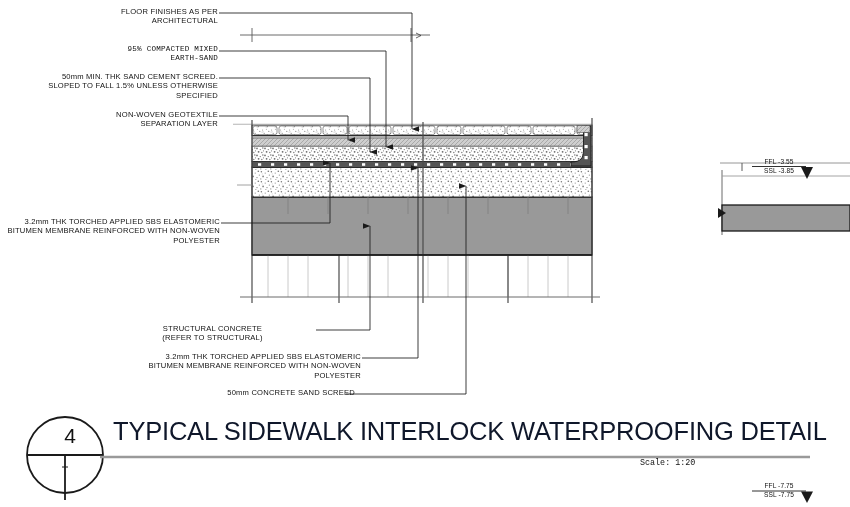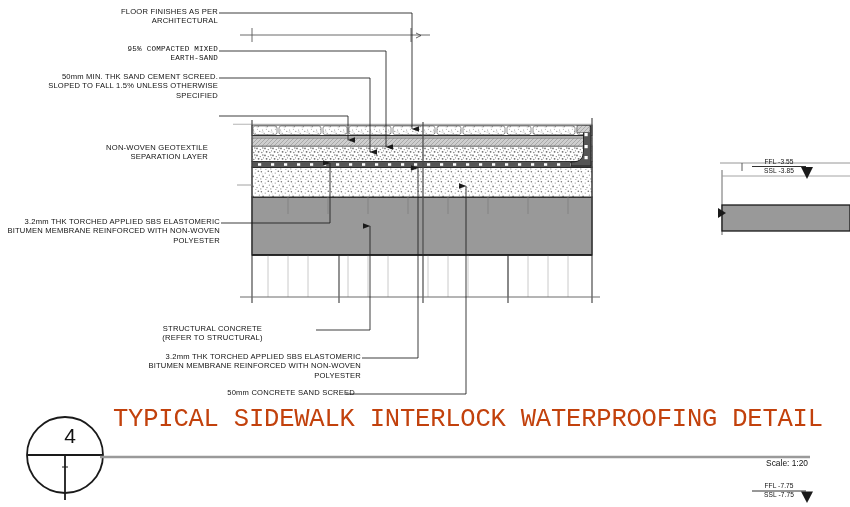--- a/index.html
+++ b/index.html
@@ -4,25 +4,25 @@
 <style>
   html,body{margin:0;padding:0;background:#ffffff;}
   body{width:850px;height:507px;position:relative;overflow:hidden;
        font-family:"Liberation Sans","DejaVu Sans",sans-serif;color:#000;}
   #stage{position:absolute;left:0;top:0;width:850px;height:421px;}
   .svgroot{position:absolute;left:0;top:0;}
   .note{position:absolute;font-size:7.6px;line-height:9.4px;letter-spacing:0.2px;
         text-align:right;color:#111;white-space:pre-line;}
   .lvl{position:absolute;font-size:6.6px;line-height:8px;letter-spacing:0.1px;
        text-align:center;color:#111;}
-  #title-text{position:absolute;left:113px;top:405px;width:700px;
-     font-size:25.5px;line-height:30px;letter-spacing:-0.2px;color:#c2410c;
-     font-family:Liberation Mono, monospace;white-space:nowrap;}
-  #scale-text{position:absolute;left:640px;top:458px;width:168px;text-align:right;
-     font-size:8.4px;color:#111;}
+  #title-text{position:absolute;left:113px;top:416px;width:700px;
+     font-size:25.5px;line-height:30px;letter-spacing:-0.2px;color:#0f172a;
+     font-family:Liberation Sans, sans-serif;white-space:nowrap;}
+  #scale-text{position:absolute;left:640px;top:458px;width:168px;text-align:left;
+     font-size:8.4px;color:#111;font-family:Liberation Mono, monospace;}
   #detail-number{position:absolute;left:40px;top:424px;width:60px;text-align:center;
      font-size:21px;color:#111;}
 </style>
 </head>
 <body>
 
 <div id="stage">
 
   <svg class="svgroot" width="850" height="507" viewBox="0 0 850 507">
     <defs>
@@ -241,21 +241,21 @@
   <div class="note" style="left:10px; top:7px; width:208px;">FLOOR FINISHES AS PER
 ARCHITECTURAL</div>
 
   <div class="note" style="left:10px; top:45px; width:208px;font-family:Liberation Mono, monospace;">95% COMPACTED MIXED
 EARTH-SAND</div>
 
   <div class="note" style="left:10px; top:72px; width:208px;">50mm MIN. THK SAND CEMENT SCREED.
 SLOPED TO FALL 1.5% UNLESS OTHERWISE
 SPECIFIED</div>
 
-  <div class="note" style="left:0; top:110px; width:208px;margin-top:33px;">NON-WOVEN GEOTEXTILE
+  <div class="note" style="left:10px; top:110px; width:208px;">NON-WOVEN GEOTEXTILE
 SEPARATION LAYER</div>
 
   <div class="note" style="left:0px; top:217px; width:220px;">3.2mm THK TORCHED APPLIED SBS ELASTOMERIC
 BITUMEN MEMBRANE REINFORCED WITH NON-WOVEN
 POLYESTER</div>
 
   <div class="note" style="left:110px; top:324px; width:205px; text-align:center;">STRUCTURAL CONCRETE
 (REFER TO STRUCTURAL)</div>
 
   <div class="note" style="left:130px; top:352px; width:231px;">3.2mm THK TORCHED APPLIED SBS ELASTOMERIC

